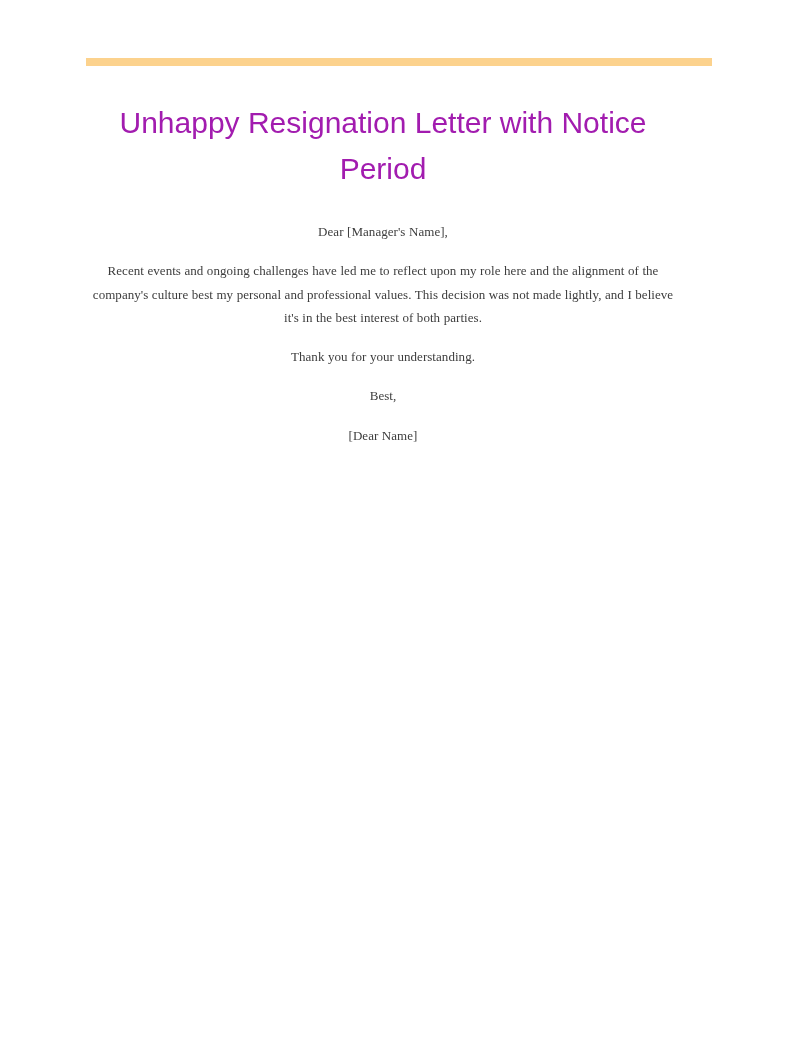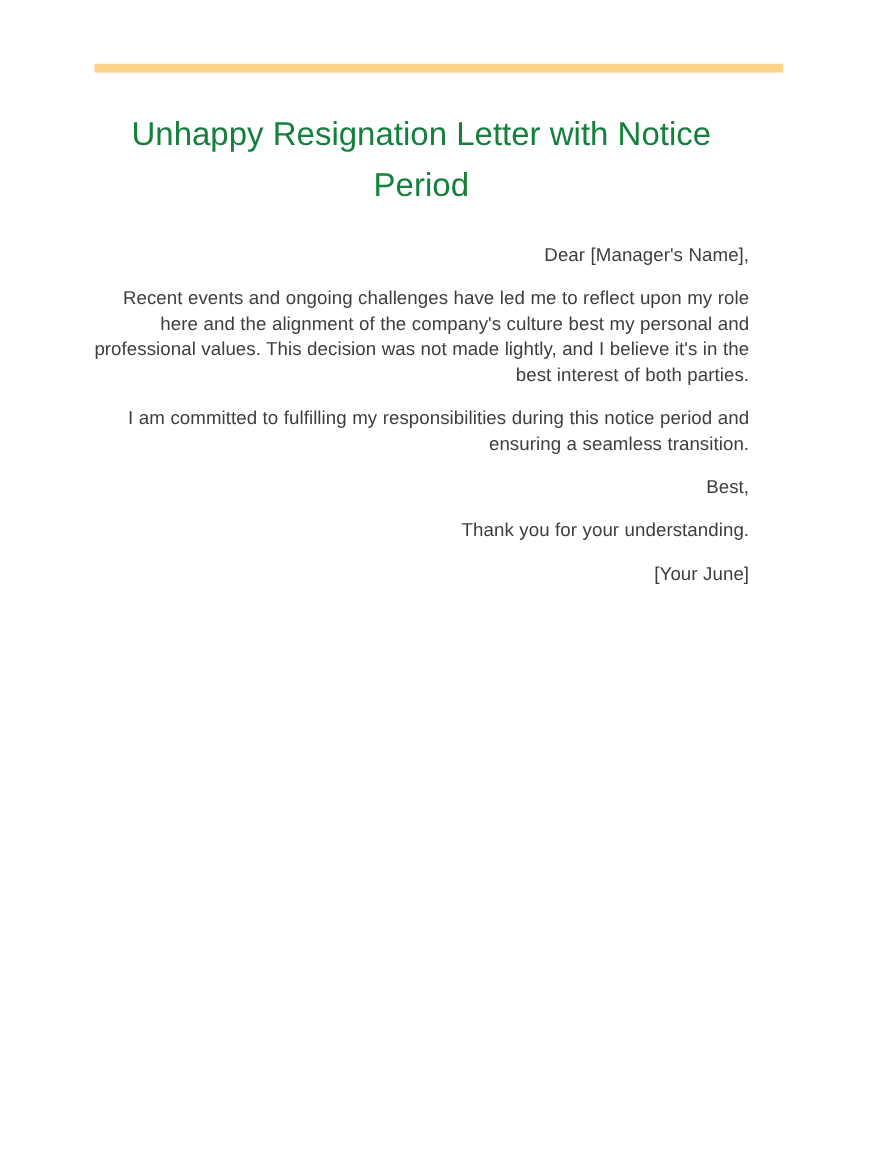--- a/index.html
+++ b/index.html
@@ -39,36 +39,36 @@
     width: 596px;
   }
 
   .doc-title {
     margin: 0;
     padding: 0;
     font-family: "Liberation Sans", sans-serif;
     font-size: 30px;
     line-height: 46px;
     font-weight: 400;
-    color: #15803d;
+    color: #a21caf;
     text-align: center;
     letter-spacing: 0px;
   }
 
   .body-block {
     margin-top: 28px;
   }
 
   .letter-p {
     margin: 0 0 16px 0;
-    font-family: Liberation Sans, sans-serif;
-    font-size: 17px;
+    font-family: Liberation Serif, serif;
+    font-size: 13px;
     line-height: 23.3px;
     color: #3d3d3d;
-    text-align: right;
+    text-align: center;
     letter-spacing: 0.05px;
     word-spacing: 0.2px;
   }
 
   .letter-p:last-child {
     margin-bottom: 0;
   }
 </style>
 </head>
 <body>
@@ -77,20 +77,19 @@
 
   <div class="accent-bar"></div>
 
   <div class="content">
 
     <h1 class="doc-title">Unhappy Resignation Letter with Notice Period</h1>
 
     <div class="body-block">
       <p class="letter-p">Dear [Manager's Name],</p>
       <p class="letter-p">Recent events and ongoing challenges have led me to reflect upon my role here and the alignment of the company's culture best my personal and professional values. This decision was not made lightly, and I believe it's in the best interest of both parties.</p>
-      <p class="letter-p">I am committed to fulfilling my responsibilities during this notice period and ensuring a seamless transition.</p>
+      <p class="letter-p">Thank you for your understanding.</p>
       <p class="letter-p">Best,</p>
-      <p class="letter-p">Thank you for your understanding.</p>
-      <p class="letter-p">[Your June]</p>
+      <p class="letter-p">[Dear Name]</p>
     </div>
 
   </div>
 </div>
 
 </body></html>

